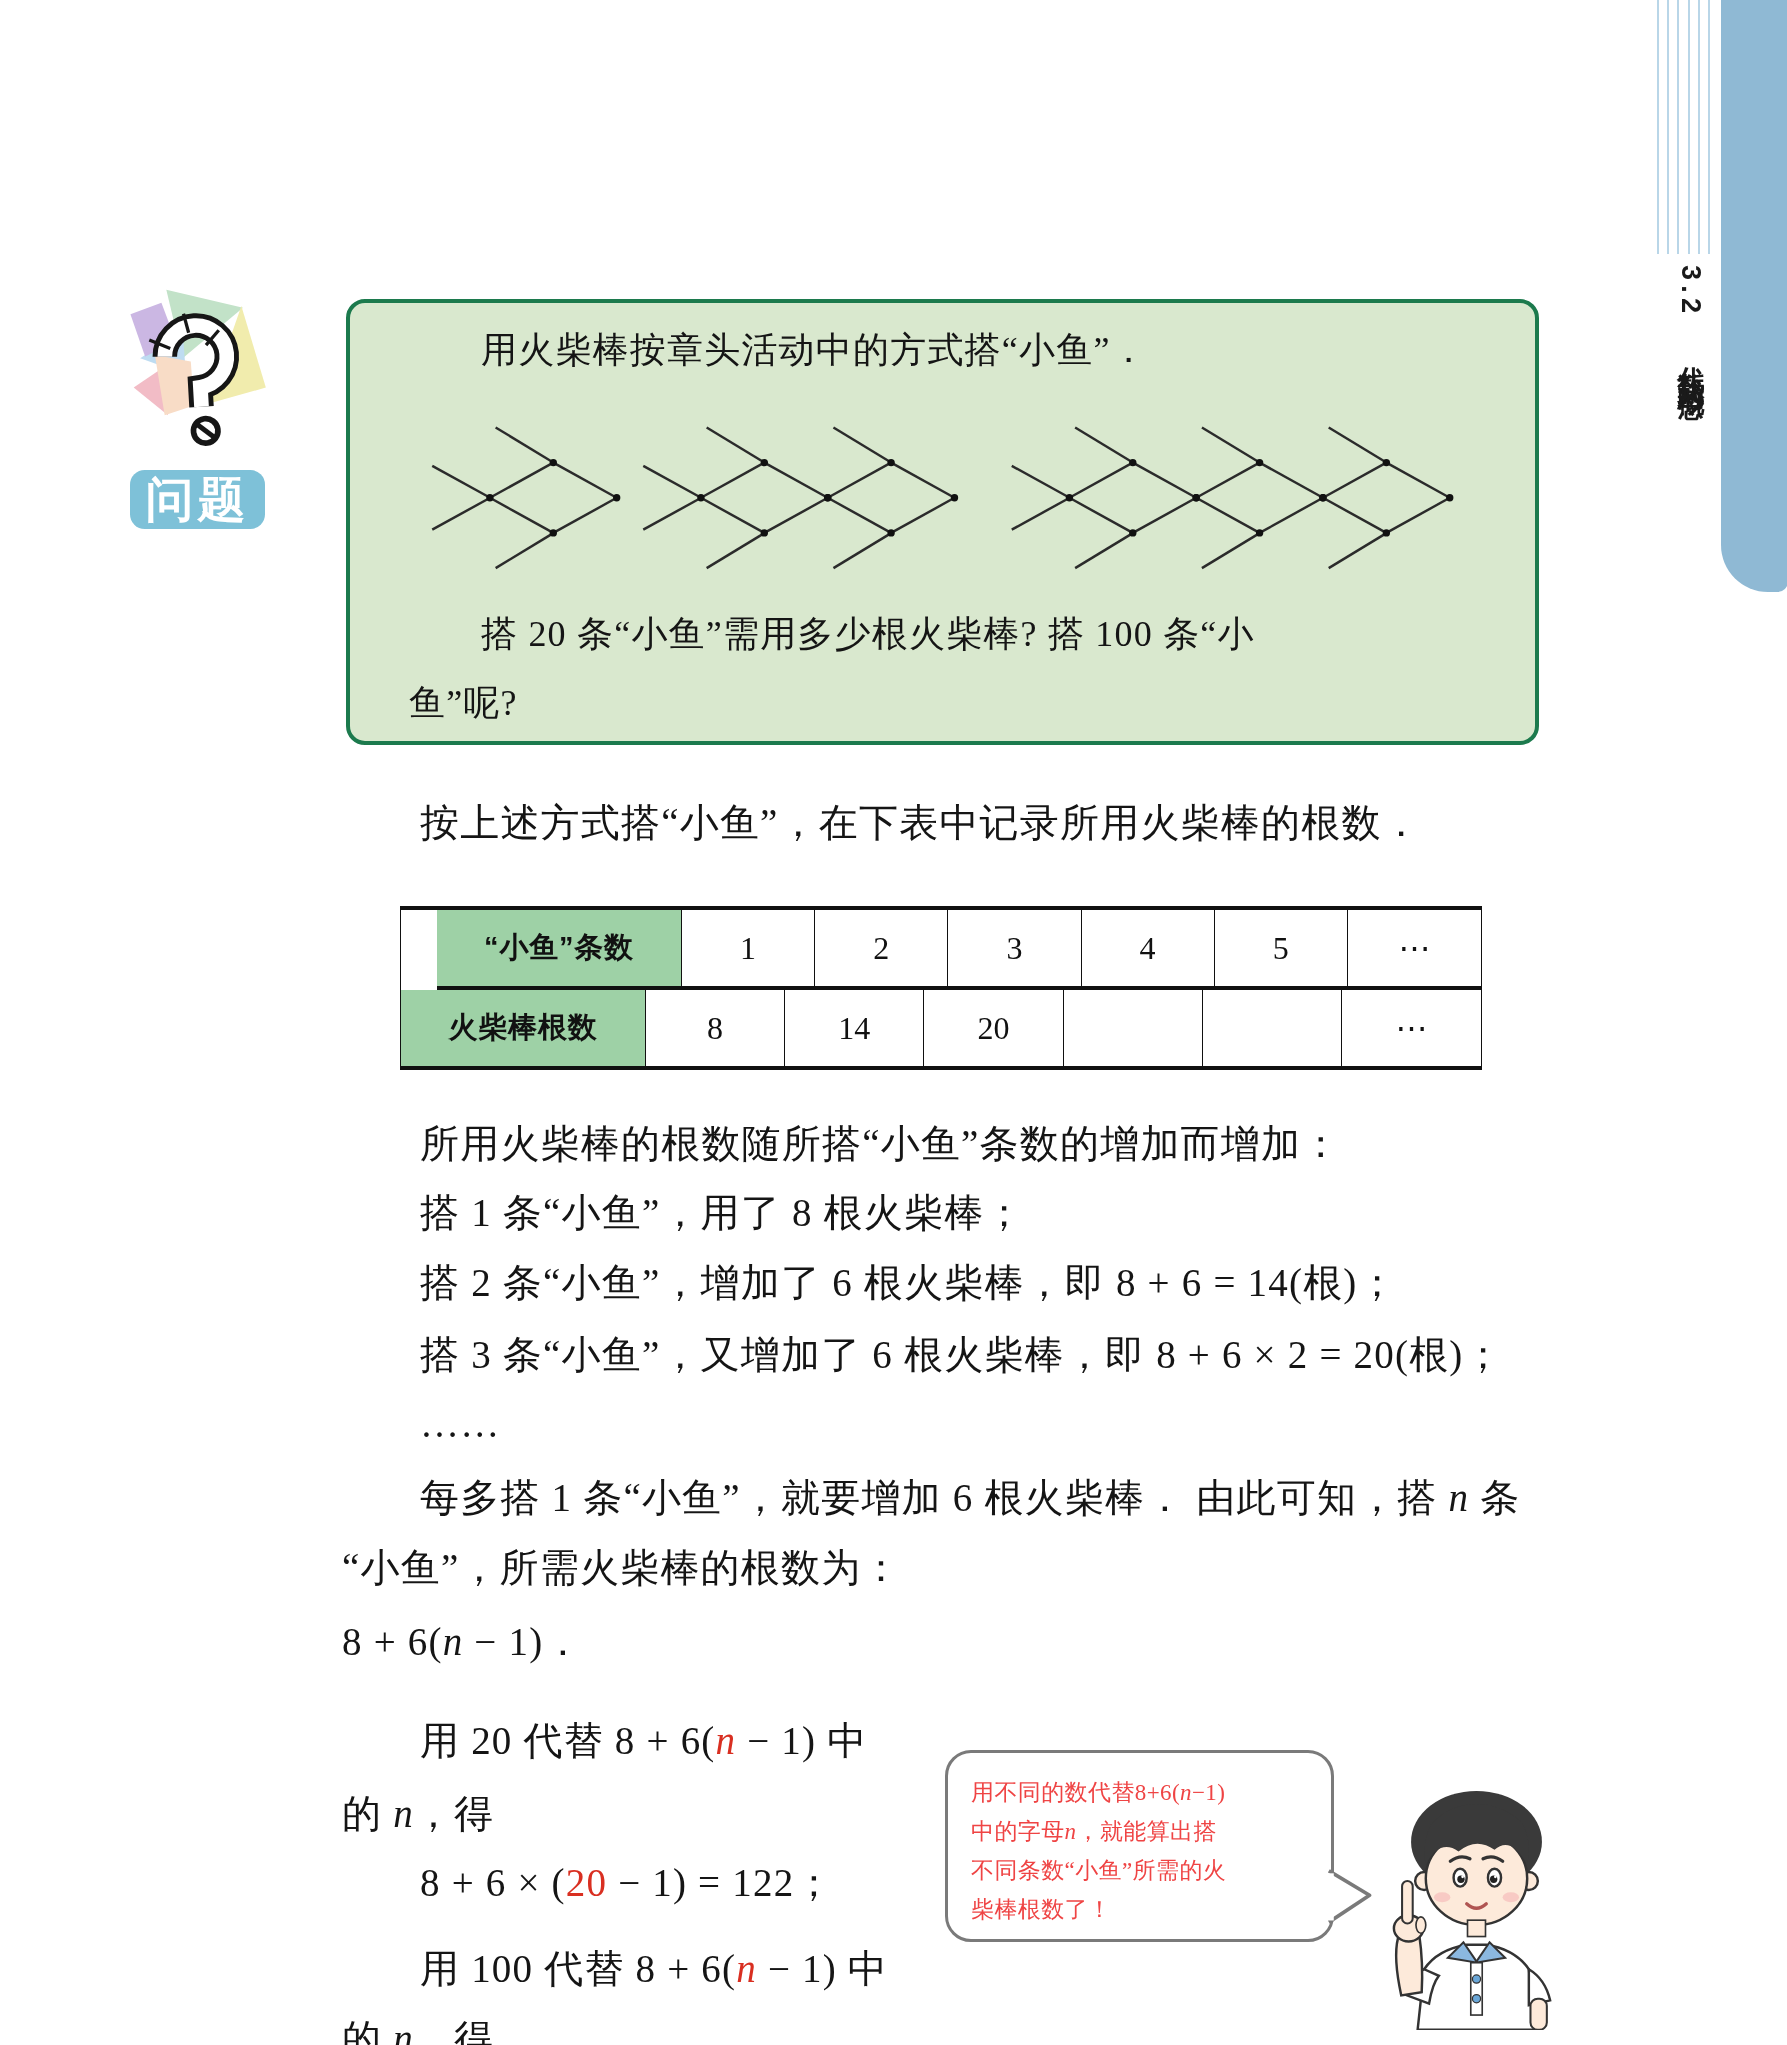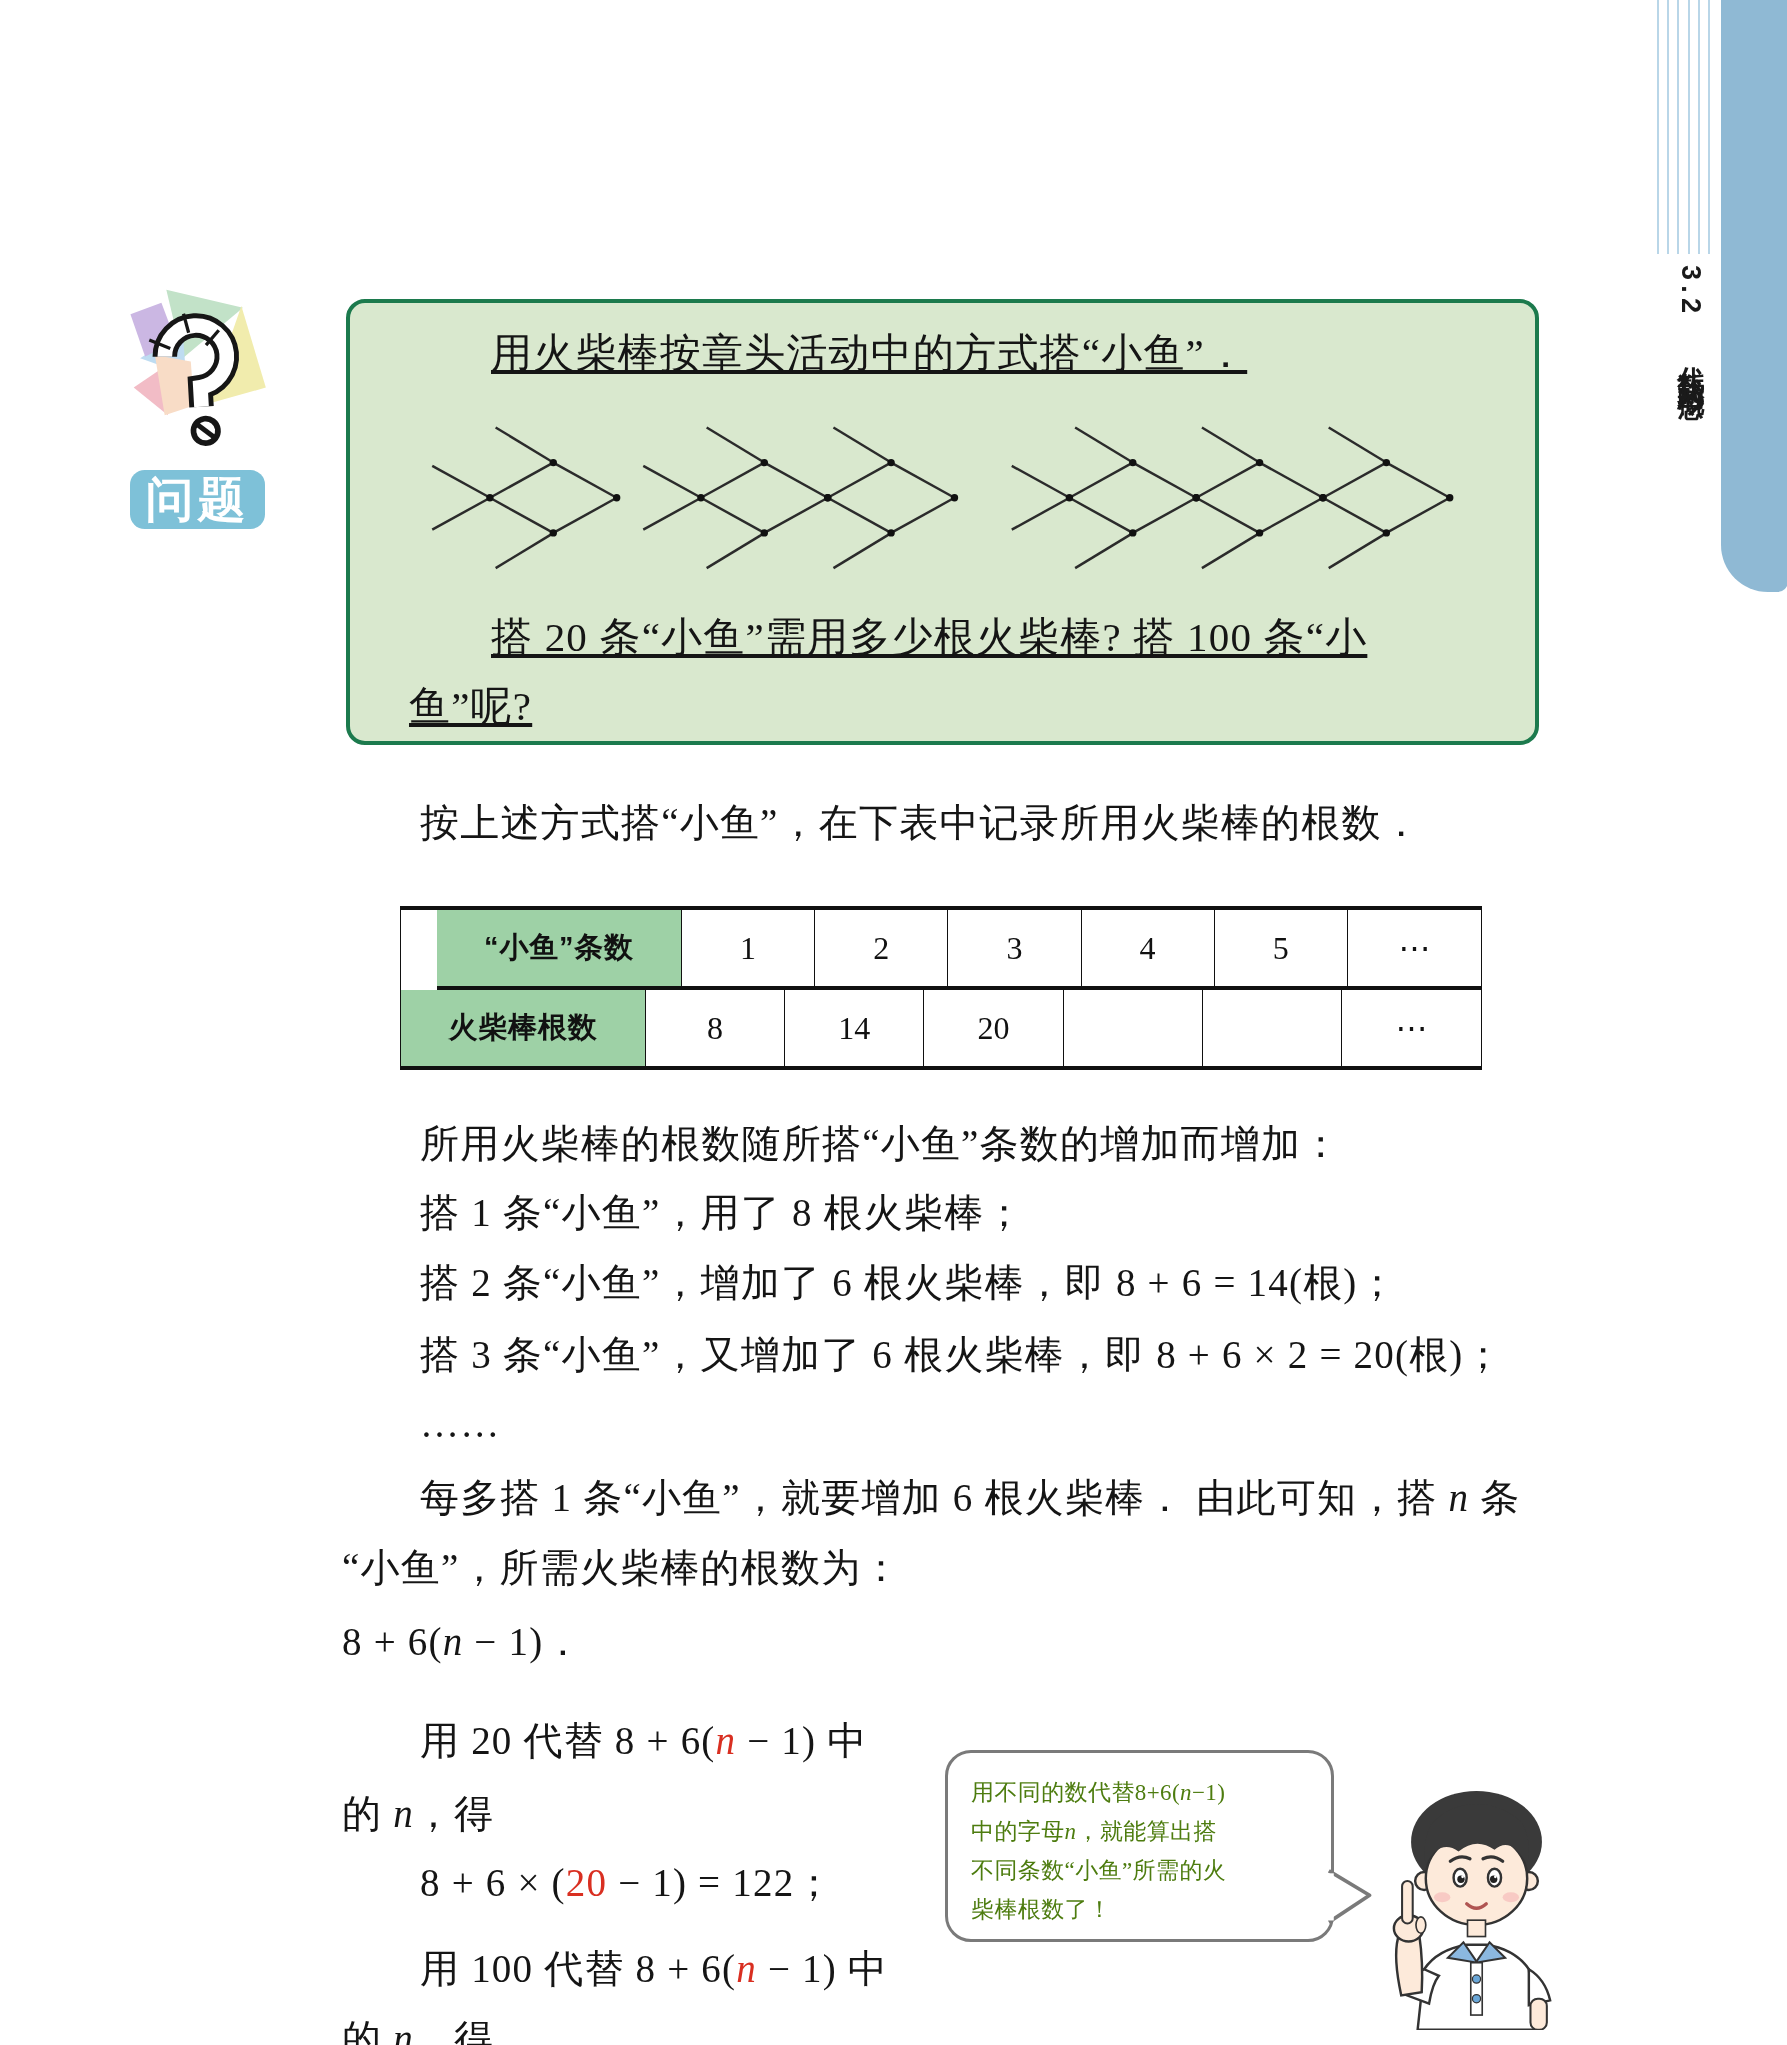--- a/index.html
+++ b/index.html
@@ -20,21 +20,21 @@
   
   .q-icon{position:absolute;left:119px;top:283px;width:155px;height:188px;}
   .q-badge{position:absolute;left:130px;top:470px;width:135px;height:59px;background:#7ec1d8;
     border-radius:14.7px;display:flex;align-items:center;justify-content:center;
     font-family:Liberation Serif, serif;font-weight:700;
     font-size:48px;color:#fff;letter-spacing:4.1px;}
 
   
   .qbox{position:absolute;left:346px;top:299px;width:1193px;height:446px;box-sizing:border-box;
     background:#d9e8ce;border:4.1px solid #1c7a4d;border-radius:19px;}
-  .qbox-line{position:absolute;left:59px;width:1074px;font-size:41px;letter-spacing:1.2px;line-height:1.3;text-decoration:underline;}
+  .qbox-line{position:absolute;left:59px;width:1074px;font-size:36px;letter-spacing:1.2px;line-height:1.3;}
   .qbox-title{top:24px;text-indent:2em;}
   .qbox-q1{top:308px;text-indent:2em;}
   .qbox-q2{top:377px;}
   .fish-svg{position:absolute;left:348px;top:417px;width:1186px;height:164px;}
 
   
   .tline{position:absolute;left:342px;width:1244px;font-size:39px;letter-spacing:1.2px;
     line-height:1.3;color:#151515;}
   .indent{text-indent:2em;}
   .narrow{width:593px;}
@@ -49,21 +49,21 @@
   .trow-first{border-bottom:4.9px solid #111;margin-left:36px;}
   .tcell{height:76px;display:flex;align-items:center;justify-content:center;
     border-right:1.2px solid #111;font-size:32px;color:#111;}
   .tcell:last-child{border-right:none;}
   .thead{background:#9ed1a6;font-family:"Liberation Sans","DejaVu Sans",sans-serif;
     font-weight:700;font-size:29px;letter-spacing:0.8px;}
 
   
   .bubble{position:absolute;left:945px;top:1750px;width:389px;height:192px;box-sizing:border-box;
     background:#fff;border:3.7px solid #7a7a7a;border-radius:26px;padding:19.6px 21px 0 23px;
-    font-size:23px;line-height:39px;color:#4d7c0f;letter-spacing:0.4px;}
+    font-size:23px;line-height:39px;color:#ef4444;letter-spacing:0.4px;}
   .bubble-tail{position:absolute;left:1328px;top:1866px;width:53px;height:61px;}
   .boy{position:absolute;left:1362px;top:1776px;width:229px;height:254px;}
 </style>
 </head>
 <body>
 
 <div class="page">
 
   <div class="pinstripes"></div>
   <div class="sidebar-bar"></div>

